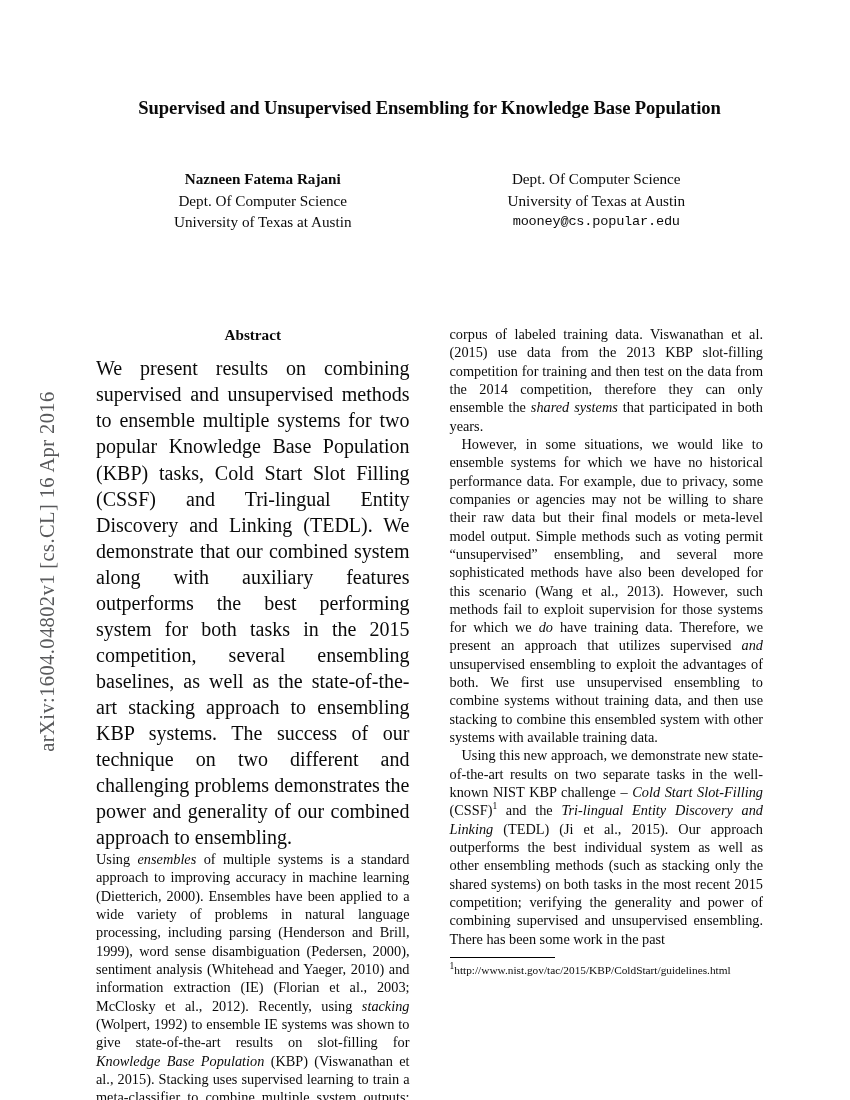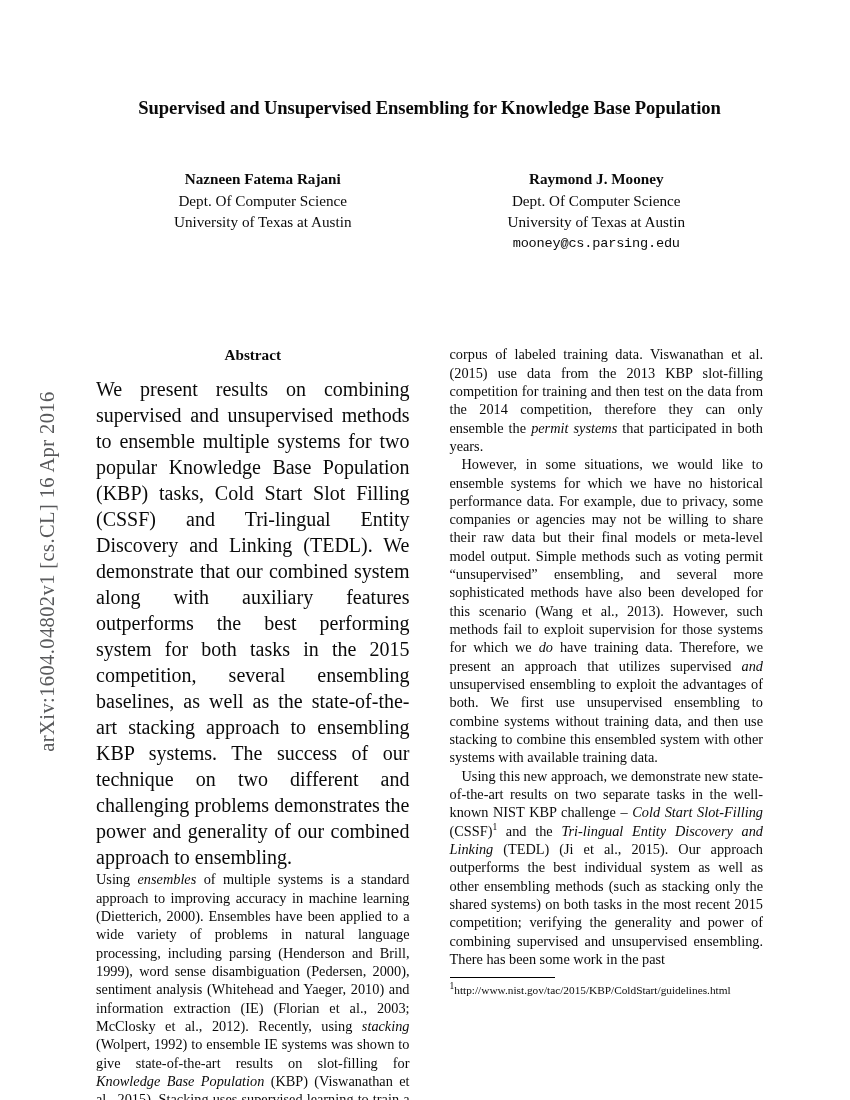--- a/index.html
+++ b/index.html
@@ -133,39 +133,38 @@
 
     <div class="title">Supervised and Unsupervised Ensembling for Knowledge Base Population</div>
 
     <div class="authors">
       <div class="author">
         <div class="author-name">Nazneen Fatema Rajani</div>
         <div class="author-affil">Dept. Of Computer Science</div>
         <div class="author-affil">University of Texas at Austin</div>
       </div>
       <div class="author">
-        <div class="author-name">Raymond J. Mooney</div>
         <div class="author-affil">Dept. Of Computer Science</div>
         <div class="author-affil">University of Texas at Austin</div>
-        <div class="author-email">mooney@cs.parsing.edu</div>
+        <div class="author-email">mooney@cs.popular.edu</div>
       </div>
     </div>
 
     <div class="columns">
 
       <div class="col">
         <div class="abstract-head">Abstract</div>
         <div class="abstract-body">We present results on combining supervised and unsupervised methods to ensemble multiple systems for two popular Knowledge Base Population (KBP) tasks, Cold Start Slot Filling (CSSF) and Tri-lingual Entity Discovery and Linking (TEDL). We demonstrate that our combined system along with auxiliary features outperforms the best performing system for both tasks in the 2015 competition, several ensembling baselines, as well as the state-of-the-art stacking approach to ensembling KBP systems. The success of our technique on two different and challenging problems demonstrates the power and generality of our combined approach to ensembling.</div>
 
 
         <p class="body-par"><span>Using </span><span class="it">ensembles</span><span> of multiple systems is a standard approach to improving accuracy in machine learning (Dietterich, 2000). Ensembles have been applied to a wide variety of problems in natural language processing, including parsing (Henderson and Brill, 1999), word sense disambiguation (Pedersen, 2000), sentiment analysis (Whitehead and Yaeger, 2010) and information extraction (IE) (Florian et al., 2003; McClosky et al., 2012). Recently, using </span><span class="it">stacking</span><span> (Wolpert, 1992) to ensemble IE systems was shown to give state-of-the-art results on slot-filling for </span><span class="it">Knowledge Base Population</span><span> (KBP) (Viswanathan et al., 2015). Stacking uses supervised learning to train a meta-classifier to combine multiple system outputs; therefore, it requires historical data on the performance of each system on a </span></p>
       </div>
 
       <div class="col">
-        <p class="body-par"><span>corpus of labeled training data. Viswanathan et al. (2015) use data from the 2013 KBP slot-filling competition for training and then test on the data from the 2014 competition, therefore they can only ensemble the </span><span class="it">permit systems</span><span> that participated in both years.</span></p>
+        <p class="body-par"><span>corpus of labeled training data. Viswanathan et al. (2015) use data from the 2013 KBP slot-filling competition for training and then test on the data from the 2014 competition, therefore they can only ensemble the </span><span class="it">shared systems</span><span> that participated in both years.</span></p>
         <p class="body-par"><span>However, in some situations, we would like to ensemble systems for which we have no historical performance data. For example, due to privacy, some companies or agencies may not be willing to share their raw data but their final models or meta-level model output. Simple methods such as voting permit “unsupervised” ensembling, and several more sophisticated methods have also been developed for this scenario (Wang et al., 2013). However, such methods fail to exploit supervision for those systems for which we </span><span class="it">do</span><span> have training data. Therefore, we present an approach that utilizes supervised </span><span class="it">and</span><span> unsupervised ensembling to exploit the advantages of both. We first use unsupervised ensembling to combine systems without training data, and then use stacking to combine this ensembled system with other systems with available training data.</span></p>
         <p class="body-par"><span>Using this new approach, we demonstrate new state-of-the-art results on two separate tasks in the well-known NIST KBP challenge – </span><span class="it">Cold Start Slot-Filling</span><span> (CSSF)</span><sup>1</sup><span> and the </span><span class="it">Tri-lingual Entity Discovery and Linking</span><span> (TEDL) (Ji et al., 2015). Our approach outperforms the best individual system as well as other ensembling methods (such as stacking only the shared systems) on both tasks in the most recent 2015 competition; verifying the generality and power of combining supervised and unsupervised ensembling. There has been some work in the past</span></p>
         <div class="footnote-rule"></div>
         <div class="footnote">
           <sup>1</sup><span>http://www.nist.gov/tac/2015/KBP/ColdStart/guidelines.html</span>
         </div>
       </div>
 
     </div>
   </div>

